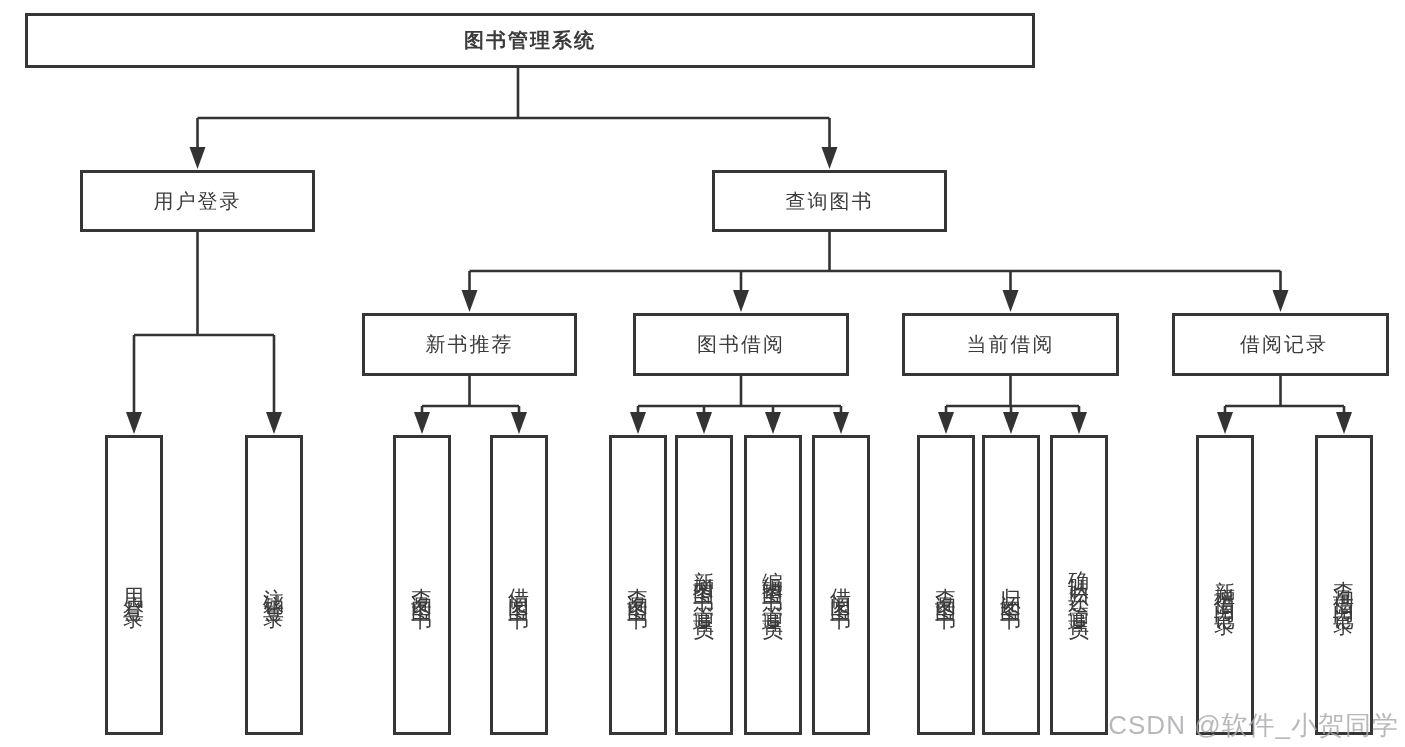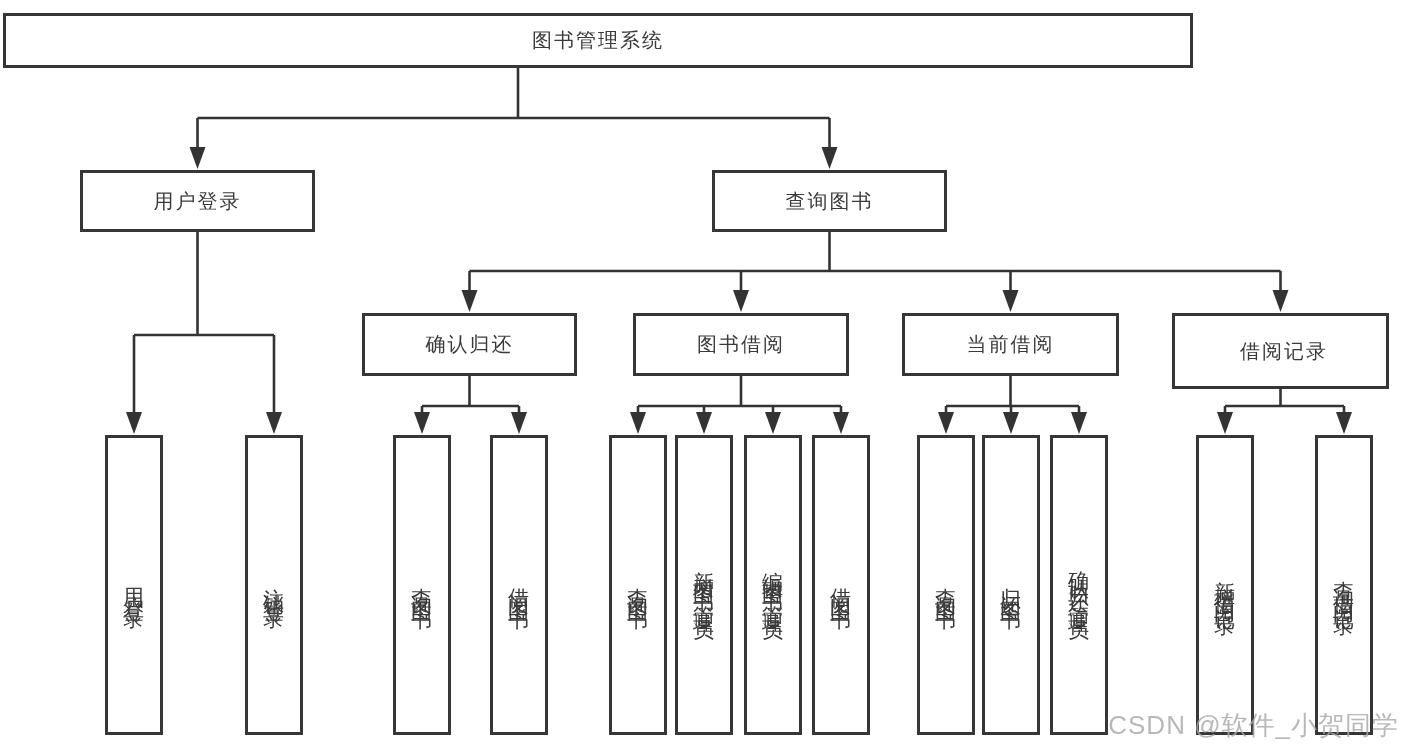--- a/index.html
+++ b/index.html
@@ -39,27 +39,27 @@
   }
   .leaf .lbl {
     writing-mode: vertical-rl;
     text-orientation: mixed;
     font-size: 21px;
     letter-spacing: 7px;
     line-height: 1;
     white-space: normal;
   }
   
-  #n-root          { left: 3px;   top: 13px;  width: 1190px; height: 55px; }
+  #n-root          { left: 25px;   top: 13px;  width: 1010px; height: 55px; font-weight: bold; }
   #n-user-login    { left: 80px;   top: 170px; width: 235px;  height: 62px; }
   #n-book-mgmt     { left: 712px;  top: 170px; width: 235px;  height: 62px; }
   #n-new-book-rec  { left: 362px;  top: 313px; width: 215px;  height: 63px; }
   #n-book-borrow   { left: 633px;  top: 313px; width: 216px;  height: 63px; }
   #n-cur-borrow    { left: 902px;  top: 313px; width: 217px;  height: 63px; }
-  #n-borrow-rec    { left: 1172px; top: 313px; width: 217px;  height: 76px; padding-left: 7px; }
+  #n-borrow-rec    { left: 1172px; top: 313px; width: 217px;  height: 63px; padding-left: 7px; }
   .leaf            { top: 435px; height: 300px; width: 58px; }
   #l-login         { left: 105px;  }
   #l-logout        { left: 245px;  }
   #l-query-a       { left: 393px;  }
   #l-borrow-a      { left: 490px;  }
   #l-query-b       { left: 609px;  }
   #l-add-book      { left: 675px;  }
   #l-edit-book     { left: 744px;  }
   #l-borrow-b      { left: 812px;  }
   #l-query-c       { left: 917px;  }
@@ -154,21 +154,21 @@
   </div>
 
   <div class="node" id="n-user-login">
     <span class="lbl">用户登录</span>
   </div>
   <div class="node" id="n-book-mgmt">
     <span class="lbl">查询图书</span>
   </div>
 
   <div class="node" id="n-new-book-rec">
-    <span class="lbl">确认归还</span>
+    <span class="lbl">新书推荐</span>
   </div>
   <div class="node" id="n-cur-borrow">
     <span class="lbl">当前借阅</span>
   </div>
   <div class="node" id="n-book-borrow">
     <span class="lbl">图书借阅</span>
   </div>
   <div class="node" id="n-borrow-rec">
     <span class="lbl">借阅记录</span>
   </div>

